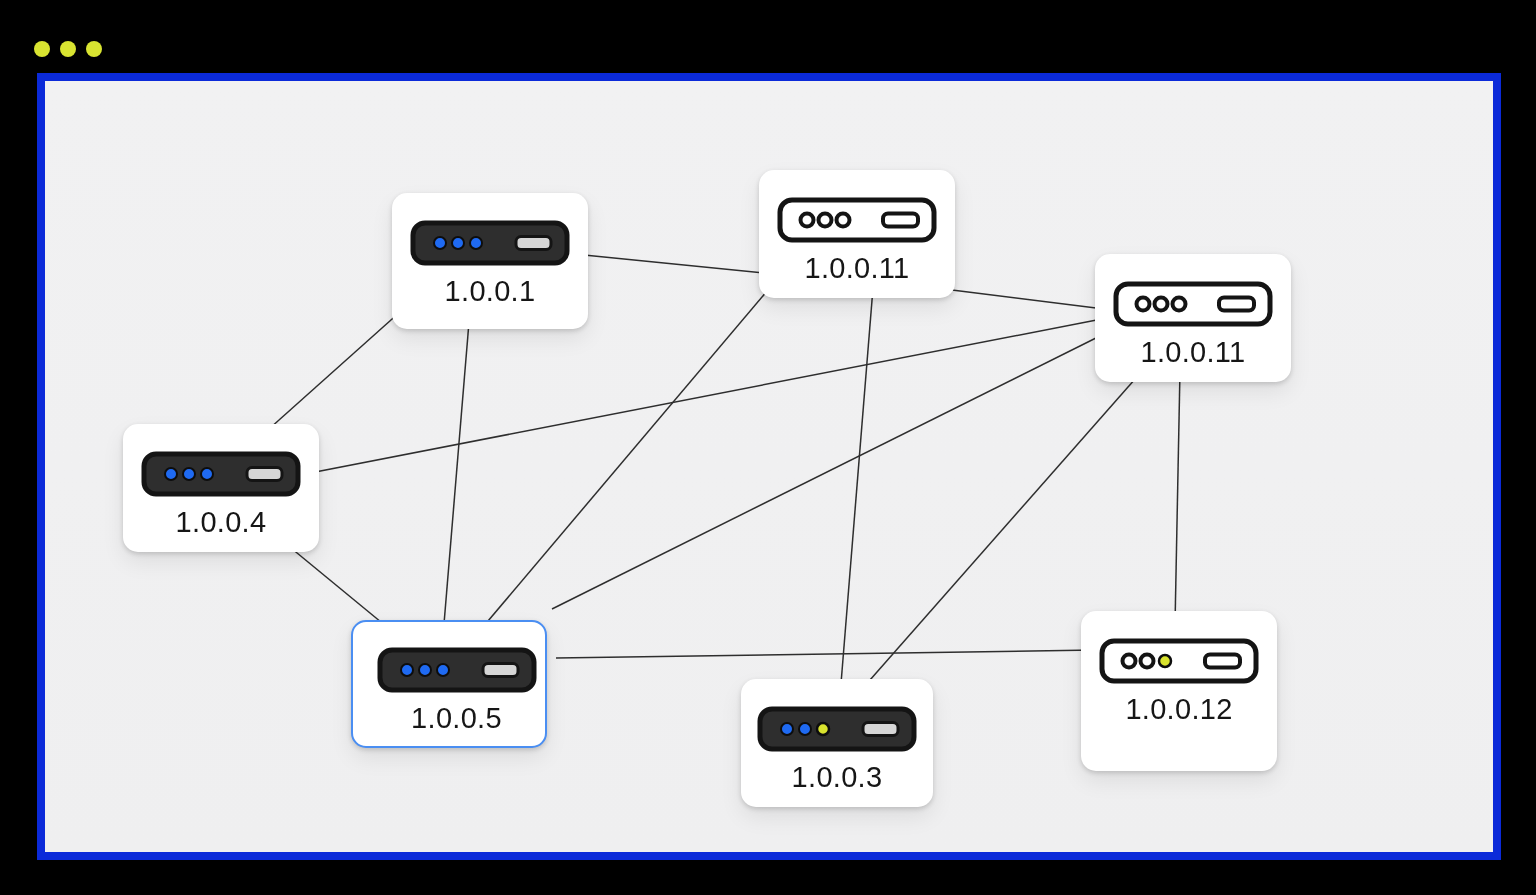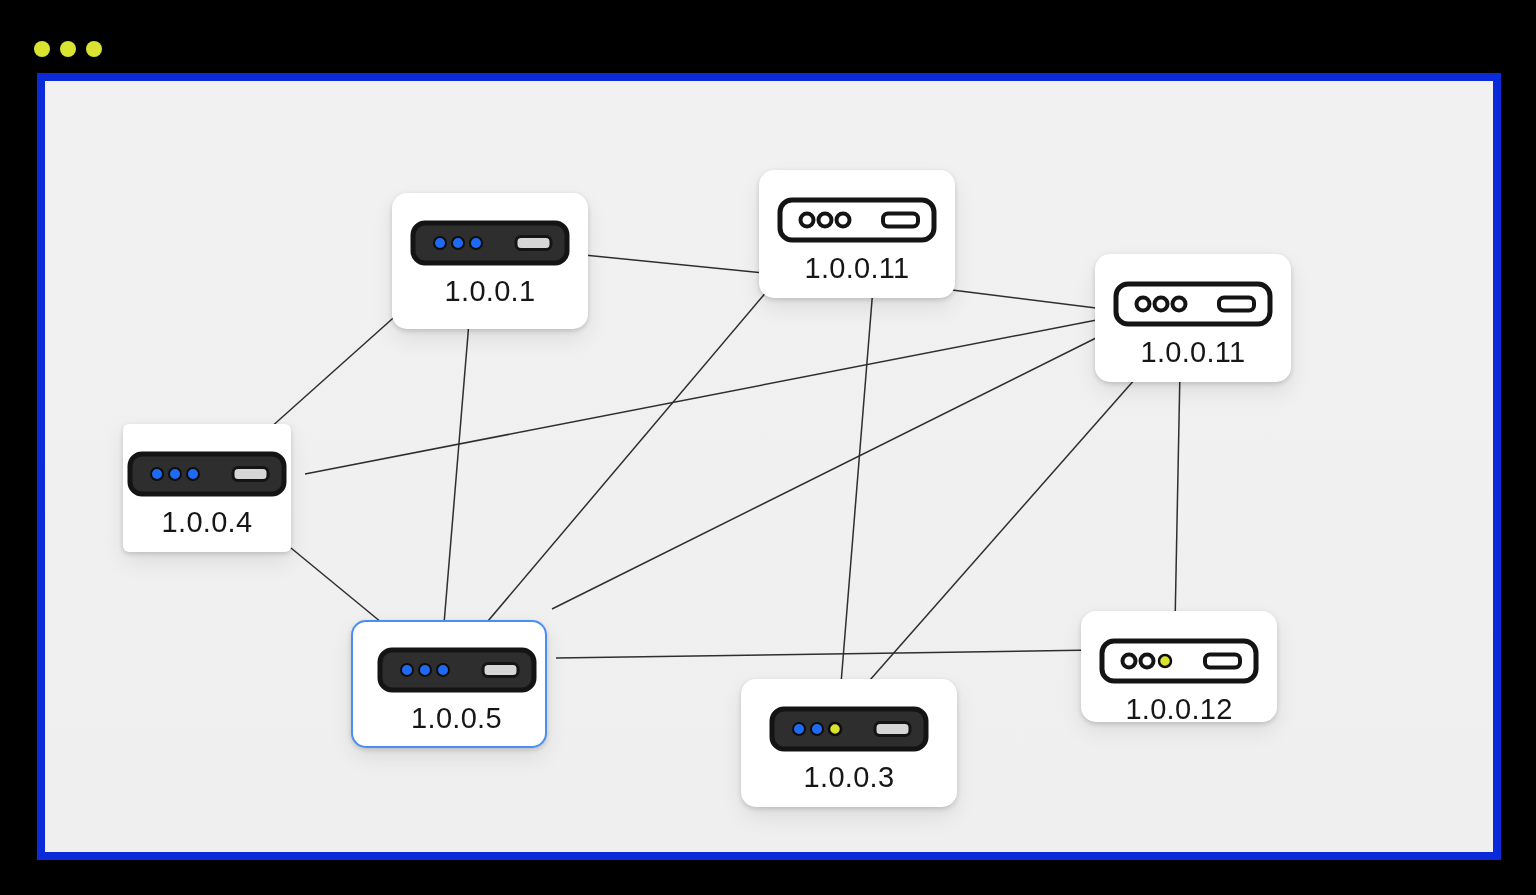--- a/index.html
+++ b/index.html
@@ -130,51 +130,51 @@
       <div class="node" style="left: 1095px; top: 254px; width: 196px; height: 128px;">
         <svg class="icon-wrap" width="160" height="46" viewBox="0 0 160 46" xmlns="http://www.w3.org/2000/svg">
           <rect x="3" y="3" width="154" height="40" rx="12" fill="#ffffff" stroke="#141414" stroke-width="5"></rect>
           <circle cx="30" cy="23" r="6.5" fill="#ffffff" stroke="#141414" stroke-width="4"></circle>
           <circle cx="48" cy="23" r="6.5" fill="#ffffff" stroke="#141414" stroke-width="4"></circle>
           <circle cx="66" cy="23" r="6.5" fill="#ffffff" stroke="#141414" stroke-width="4"></circle>
           <rect x="106" y="16.5" width="35" height="13" rx="5" fill="#ffffff" stroke="#141414" stroke-width="4"></rect>
         </svg>
         <div class="node-label">1.0.0.11</div>
       </div>
-      <div class="node" style="left: 123px; top: 424px; width: 168px; height: 128px; border-radius: 6px;">
+      <div class="node" style="left: 123px; top: 424px; width: 196px; height: 128px;">
         <svg class="icon-wrap" width="160" height="46" viewBox="0 0 160 46" xmlns="http://www.w3.org/2000/svg">
           <rect x="3" y="3" width="154" height="40" rx="12" fill="#2e2e2e" stroke="#141414" stroke-width="5"></rect>
           <circle cx="30" cy="23" r="6" fill="#1f6af2" stroke="#0d0d0d" stroke-width="2"></circle>
           <circle cx="48" cy="23" r="6" fill="#1f6af2" stroke="#0d0d0d" stroke-width="2"></circle>
           <circle cx="66" cy="23" r="6" fill="#1f6af2" stroke="#0d0d0d" stroke-width="2"></circle>
           <rect x="106" y="16.5" width="35" height="13" rx="5" fill="#d6d6d6" stroke="#141414" stroke-width="3"></rect>
         </svg>
         <div class="node-label">1.0.0.4</div>
       </div>
       <div class="node selected" style="left: 351px; top: 620px; width: 196px; height: 128px;">
         <svg class="icon-wrap" width="160" height="46" viewBox="0 0 160 46" xmlns="http://www.w3.org/2000/svg">
           <rect x="3" y="3" width="154" height="40" rx="12" fill="#2e2e2e" stroke="#141414" stroke-width="5"></rect>
           <circle cx="30" cy="23" r="6" fill="#1f6af2" stroke="#0d0d0d" stroke-width="2"></circle>
           <circle cx="48" cy="23" r="6" fill="#1f6af2" stroke="#0d0d0d" stroke-width="2"></circle>
           <circle cx="66" cy="23" r="6" fill="#1f6af2" stroke="#0d0d0d" stroke-width="2"></circle>
           <rect x="106" y="16.5" width="35" height="13" rx="5" fill="#d6d6d6" stroke="#141414" stroke-width="3"></rect>
         </svg>
         <div class="node-label">1.0.0.5</div>
       </div>
-      <div class="node" style="left: 741px; top: 679px; width: 216px; height: 128px;">
+      <div class="node" style="left: 741px; top: 679px; width: 192px; height: 128px;">
         <svg class="icon-wrap" width="160" height="46" viewBox="0 0 160 46" xmlns="http://www.w3.org/2000/svg">
           <rect x="3" y="3" width="154" height="40" rx="12" fill="#2e2e2e" stroke="#141414" stroke-width="5"></rect>
           <circle cx="30" cy="23" r="6" fill="#1f6af2" stroke="#0d0d0d" stroke-width="2"></circle>
           <circle cx="48" cy="23" r="6" fill="#1f6af2" stroke="#0d0d0d" stroke-width="2"></circle>
           <circle cx="66" cy="23" r="6" fill="#d9e32e" stroke="#0d0d0d" stroke-width="2.5"></circle>
           <rect x="106" y="16.5" width="35" height="13" rx="5" fill="#d6d6d6" stroke="#141414" stroke-width="3"></rect>
         </svg>
         <div class="node-label">1.0.0.3</div>
       </div>
-      <div class="node" style="left: 1081px; top: 611px; width: 196px; height: 111px;">
+      <div class="node" style="left: 1081px; top: 611px; width: 196px; height: 160px;">
         <svg class="icon-wrap" width="160" height="46" viewBox="0 0 160 46" xmlns="http://www.w3.org/2000/svg">
           <rect x="3" y="3" width="154" height="40" rx="12" fill="#ffffff" stroke="#141414" stroke-width="5"></rect>
           <circle cx="30" cy="23" r="6.5" fill="#ffffff" stroke="#141414" stroke-width="4"></circle>
           <circle cx="48" cy="23" r="6.5" fill="#ffffff" stroke="#141414" stroke-width="4"></circle>
           <circle cx="66" cy="23" r="6" fill="#d9e32e" stroke="#0d0d0d" stroke-width="2.5"></circle>
           <rect x="106" y="16.5" width="35" height="13" rx="5" fill="#ffffff" stroke="#141414" stroke-width="4"></rect>
         </svg>
         <div class="node-label">1.0.0.12</div>
       </div>
     </div>

